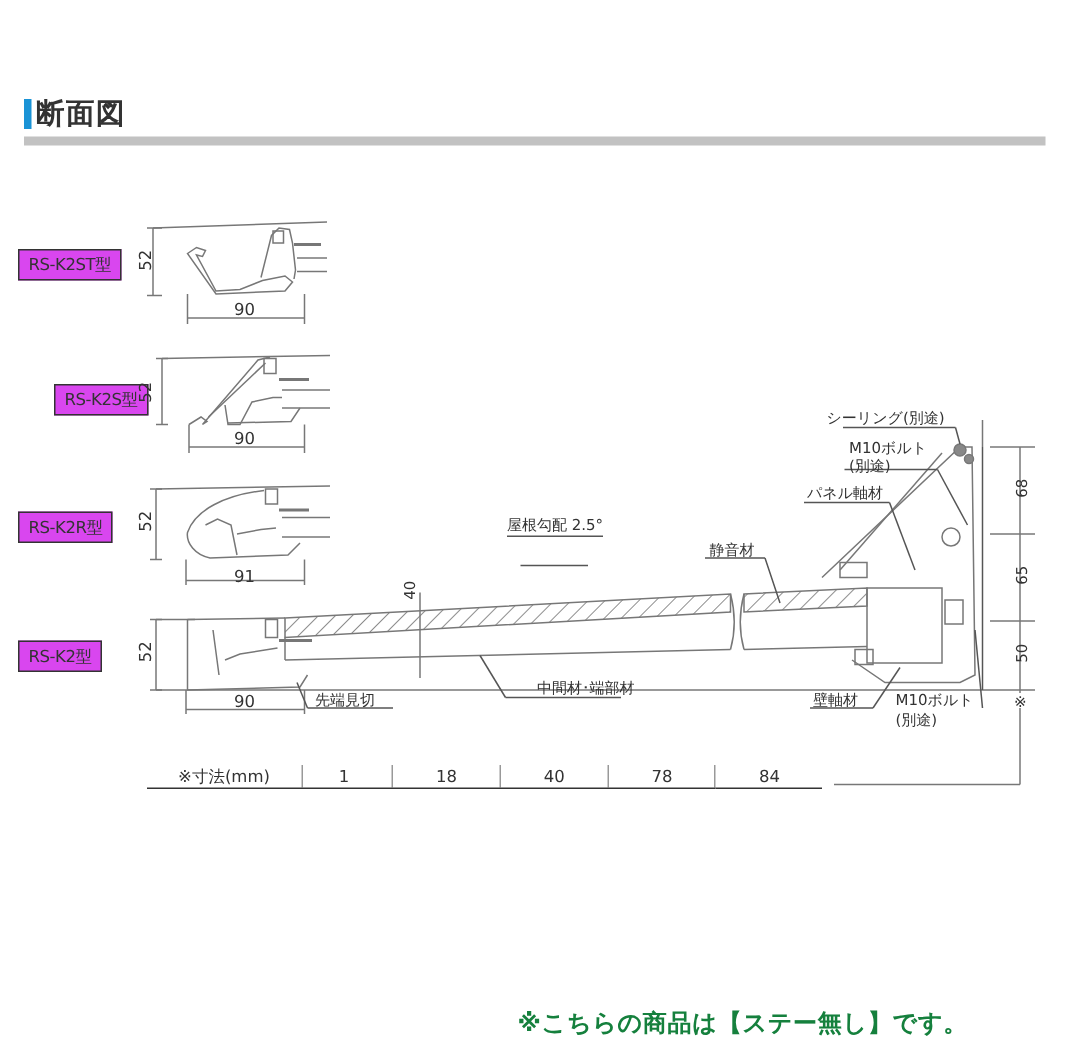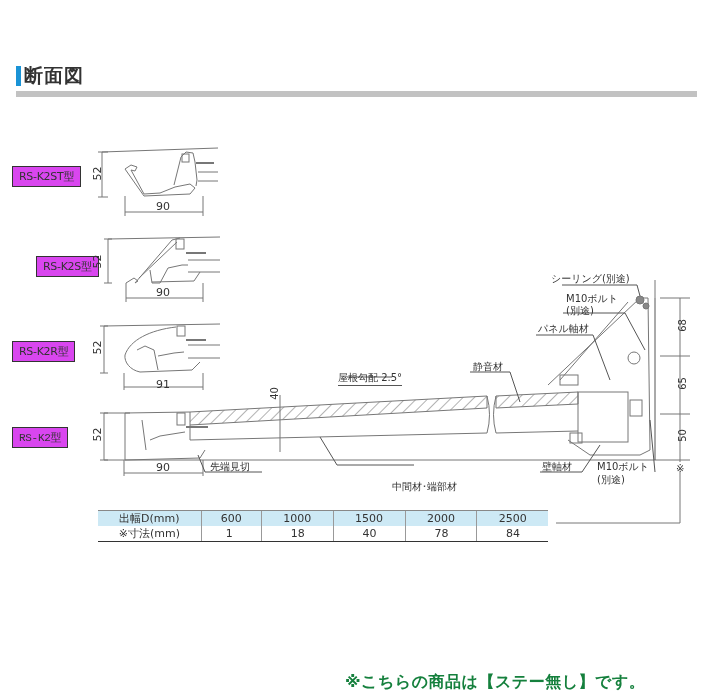--- a/index.html
+++ b/index.html
@@ -152,58 +152,50 @@
       <line x1="540" y1="472" x2="582" y2="472" stroke="#555"></line>
       <line x1="582" y1="472" x2="600" y2="445" stroke="#555"></line>
       <line x1="655" y1="472" x2="650" y2="420" stroke="#555"></line>
     </g>
   </g>
 </svg>
 
 <div class="model-label" style="left:12px;top:166px;">RS-K2ST型</div>
 <div class="model-label" style="left:12px;top:256px;margin-left:24px;">RS-K2S型</div>
 <div class="model-label" style="left:12px;top:341px;">RS-K2R型</div>
-<div class="model-label" style="left:12px;top:427px;font-family:Liberation Mono, monospace;">RS-K2型</div>
+<div class="model-label" style="left:12px;top:427px;">RS-K2型</div>
 
 <div class="dimtxt vert" style="left:90px;top:167px;">52</div>
 <div class="dimtxt" style="left:156px;top:200px;">90</div>
 <div class="dimtxt vert" style="left:90px;top:255px;">52</div>
 <div class="dimtxt" style="left:156px;top:286px;">90</div>
 <div class="dimtxt vert" style="left:90px;top:341px;">52</div>
 <div class="dimtxt" style="left:156px;top:378px;">91</div>
 <div class="dimtxt vert" style="left:90px;top:428px;">52</div>
 <div class="dimtxt" style="left:156px;top:461px;">90</div>
 
-<div class="lbl ul" style="left:338px;top:371px;">屋根勾配 2.5°</div>
+<div class="lbl ul" style="left:338px;top:343px;">屋根勾配 2.5°</div>
 <div class="dimtxt vert" style="left:268px;top:388px;font-size:10px;">40</div>
 <div class="lbl" style="left:473px;top:360px;">静音材</div>
 <div class="lbl" style="left:551px;top:272px;text-align:right;">シーリング(別途)</div>
 <div class="lbl" style="left:566px;top:292px;">M10ボルト</div>
 <div class="lbl" style="left:566px;top:304px;">(別途)</div>
 <div class="lbl" style="left:538px;top:322px;">パネル軸材</div>
 <div class="lbl" style="left:210px;top:460px;">先端見切</div>
-<div class="lbl" style="left:358px;top:480px;margin-left:34px;">中間材･端部材</div>
+<div class="lbl" style="left:358px;top:452px;">中間材･端部材</div>
 <div class="lbl" style="left:542px;top:460px;">壁軸材</div>
 <div class="lbl" style="left:597px;top:460px;">M10ボルト</div>
 <div class="lbl" style="left:597px;top:473px;">(別途)</div>
 <div class="dimtxt vert" style="left:676px;top:320px;font-size:10px;">68</div>
 <div class="dimtxt vert" style="left:676px;top:378px;font-size:10px;">65</div>
 <div class="dimtxt vert" style="left:676px;top:430px;font-size:10px;">50</div>
 <div class="dimtxt" style="left:676px;top:463px;font-size:10px;">※</div>
 
 <table class="spec">
   <tbody>
-      <tr class="head">
-    <td>出幅D(mm)</td>
-    <td>600</td>
-    <td>1000</td>
-    <td>1500</td>
-    <td>2000</td>
-    <td>2500</td>
-  </tr>
   <tr class="body">
     <td>※寸法(mm)</td>
     <td class="num">1</td>
     <td class="num">18</td>
     <td class="num">40</td>
     <td class="num">78</td>
     <td class="num">84</td>
   </tr>
 </tbody>
   </table>

